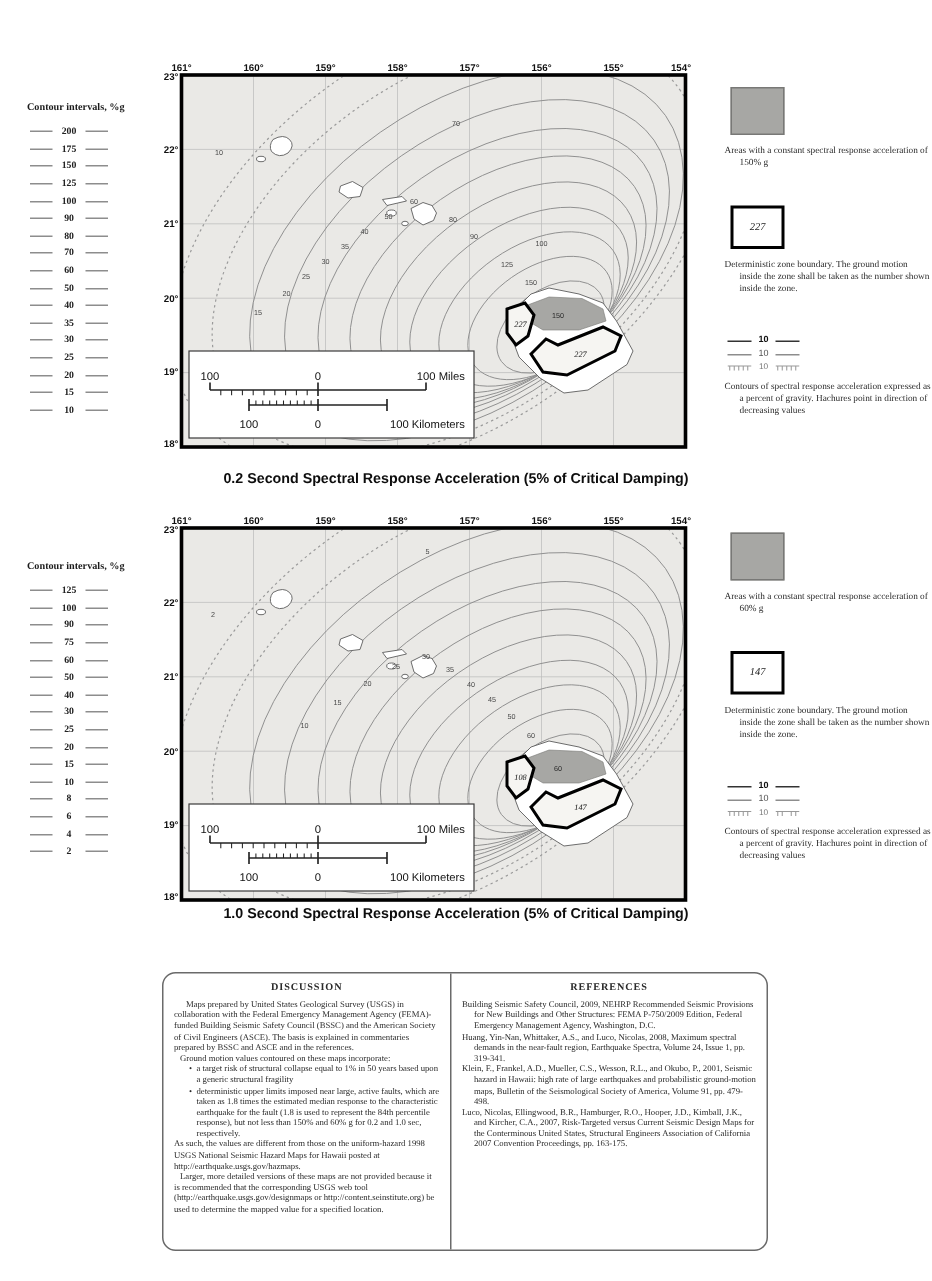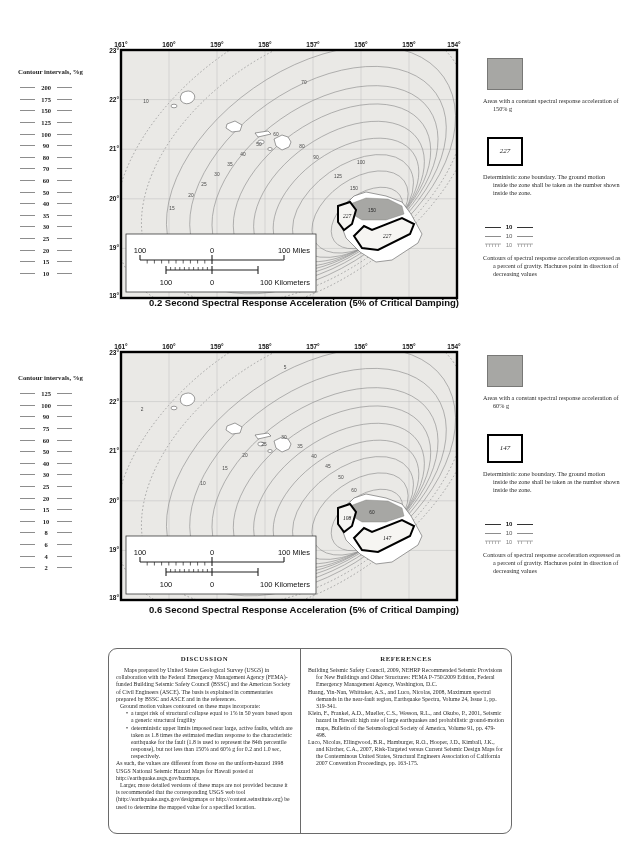--- a/index.html
+++ b/index.html
@@ -281,21 +281,21 @@
   <g>
     <text class="axis" x="15" y="15" text-anchor="end">23°</text>
     <text class="axis" x="15" y="64" text-anchor="end">22°</text>
     <text class="axis" x="15" y="113" text-anchor="end">21°</text>
     <text class="axis" x="15" y="163" text-anchor="end">20°</text>
     <text class="axis" x="15" y="212" text-anchor="end">19°</text>
     <text class="axis" x="15" y="260" text-anchor="end">18°</text>
   </g>
 </svg>
 
-<div class="map-title" style="top:297px">0.2 Second Spectral Response Acceleration (5% of Critical Damping)</div>
+<div class="map-title" style="top:314px">0.2 Second Spectral Response Acceleration (5% of Critical Damping)</div>
 
 <div class="rlegend" style="top:55px">
   <div class="swatch"></div>
   <p>Areas with a constant spectral response acceleration of 150% g</p>
   <div class="zone-sample">
     <span>227</span>
   </div>
   <p>Deterministic zone boundary.  The ground motion inside the zone shall be taken as the number shown inside the zone.</p>
   <div class="sym-rows">
     <div class="sym-row">
@@ -536,21 +536,21 @@
   <g>
     <text class="axis" x="15" y="15" text-anchor="end">23°</text>
     <text class="axis" x="15" y="64" text-anchor="end">22°</text>
     <text class="axis" x="15" y="113" text-anchor="end">21°</text>
     <text class="axis" x="15" y="163" text-anchor="end">20°</text>
     <text class="axis" x="15" y="212" text-anchor="end">19°</text>
     <text class="axis" x="15" y="260" text-anchor="end">18°</text>
   </g>
 </svg>
 
-<div class="map-title" style="top:604px">0.6 Second Spectral Response Acceleration (5% of Critical Damping)</div>
+<div class="map-title" style="top:604px">1.0 Second Spectral Response Acceleration (5% of Critical Damping)</div>
 
 <div class="rlegend" style="top:352px">
   <div class="swatch"></div>
   <p>Areas with a constant spectral response acceleration of 60% g</p>
   <div class="zone-sample">
     <span>147</span>
   </div>
   <p>Deterministic zone boundary.  The ground motion inside the zone shall be taken as the number shown inside the zone.</p>
   <div class="sym-rows">
     <div class="sym-row">

